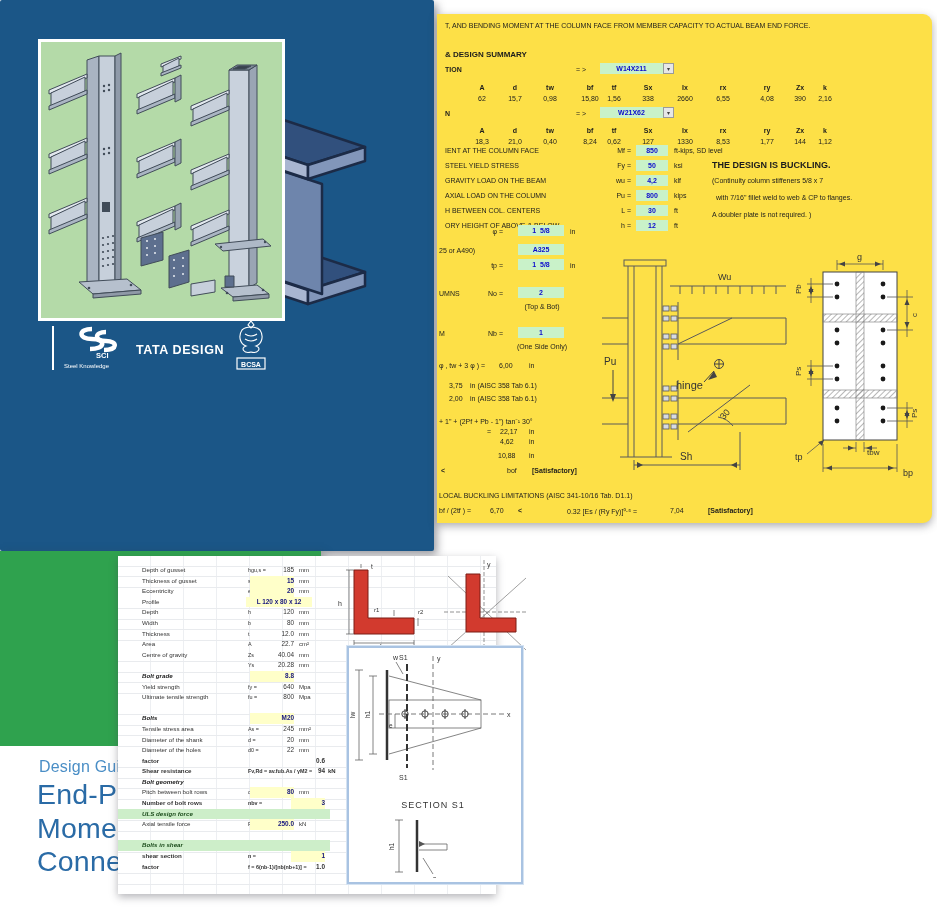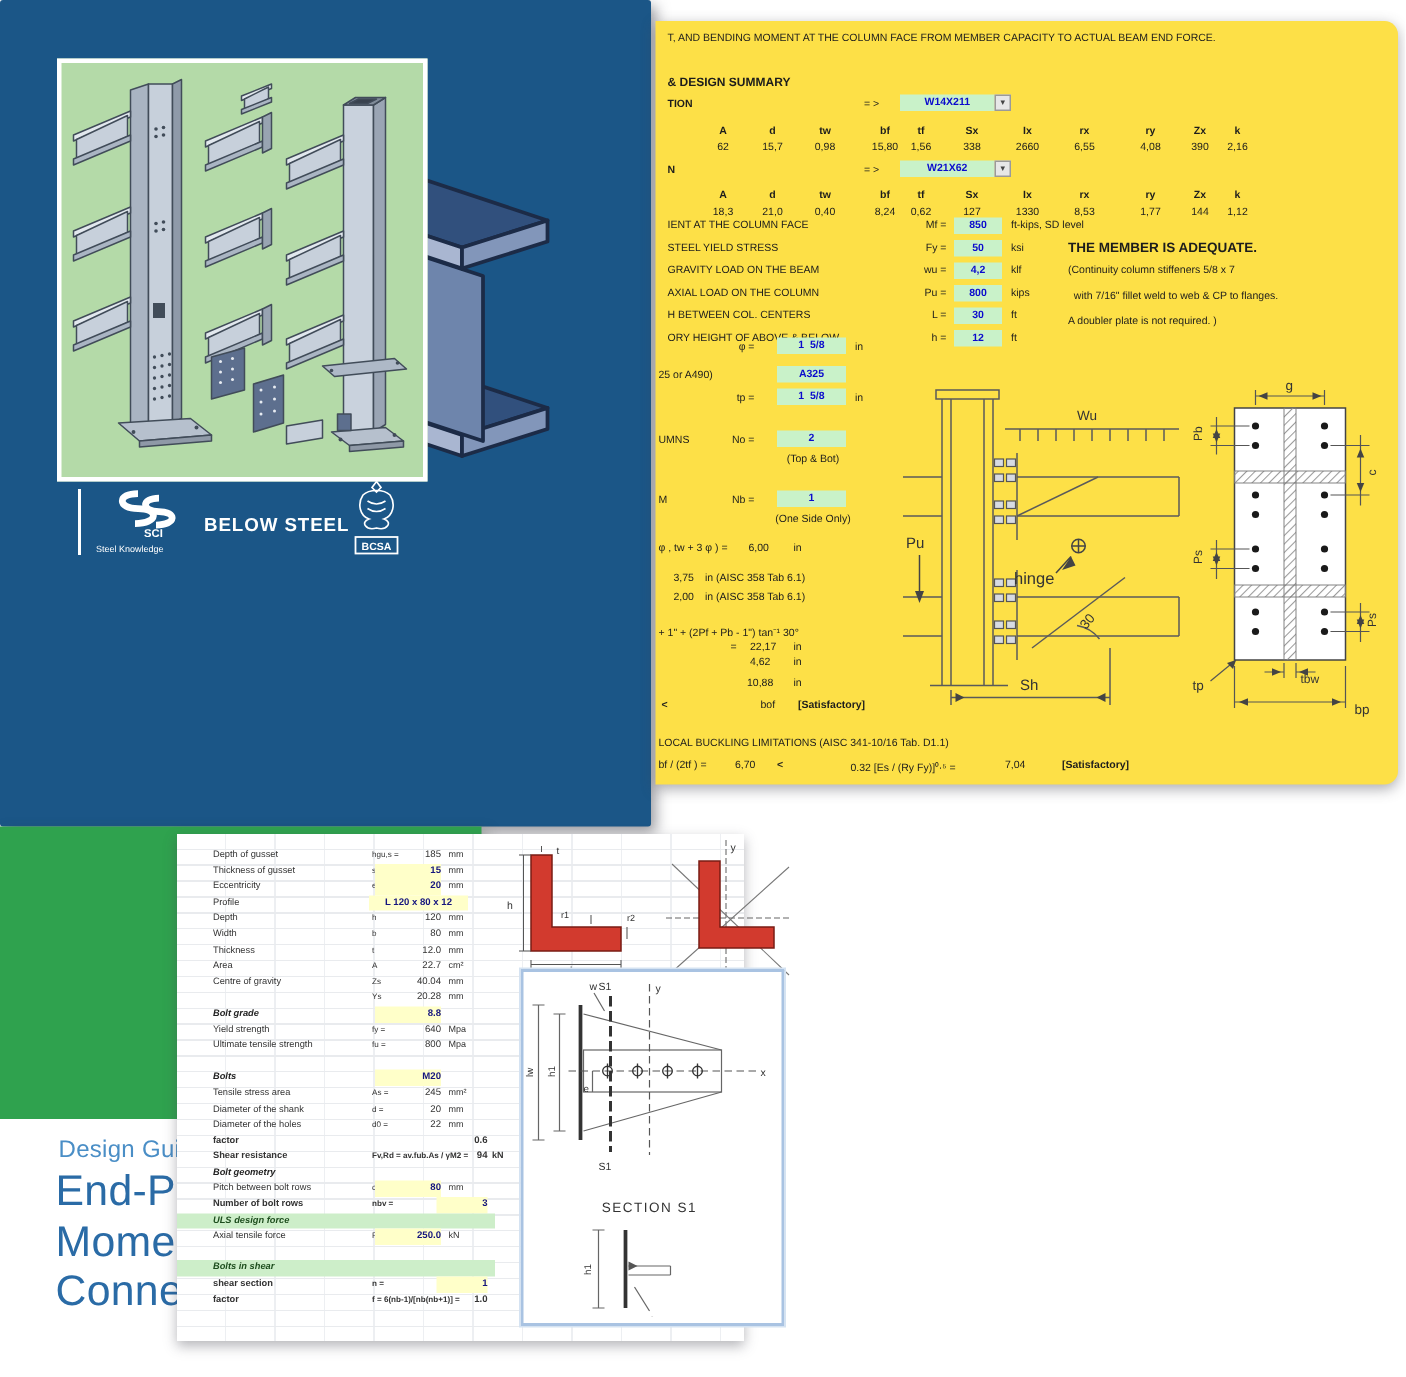--- a/index.html
+++ b/index.html
@@ -194,21 +194,21 @@
 
         <div class="prow i5">
           <span class="plabel">ORY HEIGHT OF ABOVE &amp; BELOW</span>
           <span class="psym">h =</span>
           <span class="pcell">12</span>
           <span class="punit">ft</span>
         </div>
       </div>
 
     <div class="verdict">
-      <div class="vtitle">THE MEMBER IS ADEQUATE.</div>
+      <div class="vtitle">THE DESIGN IS BUCKLING.</div>
       <div class="vline">(Continuity column stiffeners 5/8 x 7</div>
       <div class="vline">  with 7/16" fillet weld to web &amp; CP to flanges.</div>
       <div class="vline">A doubler plate is not required. )</div>
     </div>
 
     <div class="bsym line" style="top:214px">φ =</div>
     <div class="bcell" style="top:211px">1  5/8</div>
     <div class="bunit line" style="top:214px">in</div>
 
     <div class="line" style="left:2px;top:233px">25 or A490)</div>
@@ -878,21 +878,21 @@
     </div>
     <div class="logo-vline"></div>
     <svg class="abs" style="left:62px;top:324px" width="62" height="48" viewBox="0 0 62 48">
       <g stroke="#fff" stroke-width="4.5" fill="none">
         <path d="M30,5 C16,5 16,15 30,15 C44,15 44,25 28,25"></path>
         <path d="M44,8 C32,8 32,17 44,17 C56,17 56,26 42,26"></path>
       </g>
       <text x="34" y="34" font-size="7.5" font-weight="bold" fill="#fff">SCI</text>
       <text x="2" y="44" font-size="6" fill="#fff">Steel Knowledge</text>
     </svg>
-    <div class="tata">BELOW STEEL</div>
+    <div class="tata">TATA DESIGN</div>
     <svg class="abs" style="left:230px;top:318px" width="42" height="56" viewBox="0 0 42 56">
       <g stroke="#fff" stroke-width="1.1" fill="none">
         <path d="M21,3 l3,4 -3,3 -3,-3 z"></path>
         <path d="M12,12 C8,18 10,26 16,28 C10,30 14,36 21,34 C28,36 32,30 26,28 C32,26 34,18 30,12 C26,8 16,8 12,12 Z"></path>
         <path d="M15,16 q6,4 12,0 M15,21 q6,4 12,0"></path>
       </g>
       <rect x="7" y="40" width="28" height="11" fill="none" stroke="#fff" stroke-width="1.2"></rect>
       <text x="21" y="48.5" font-size="7" font-weight="bold" fill="#fff" text-anchor="middle">BCSA</text>
     </svg>
   </section>

